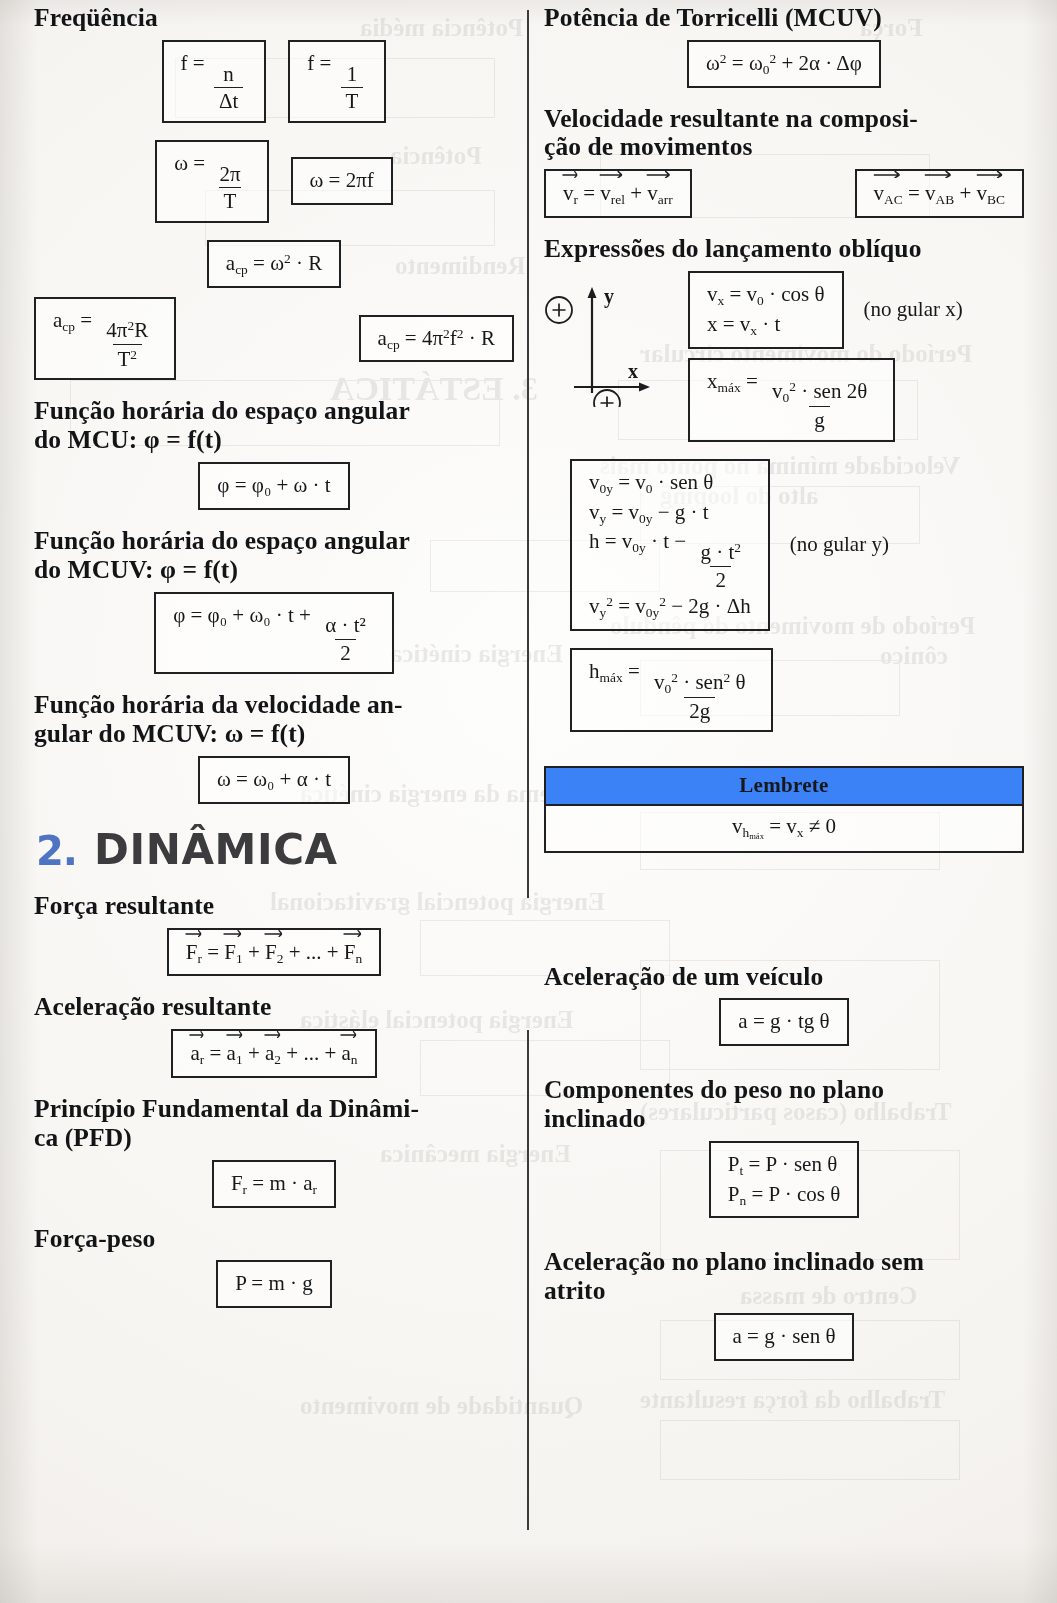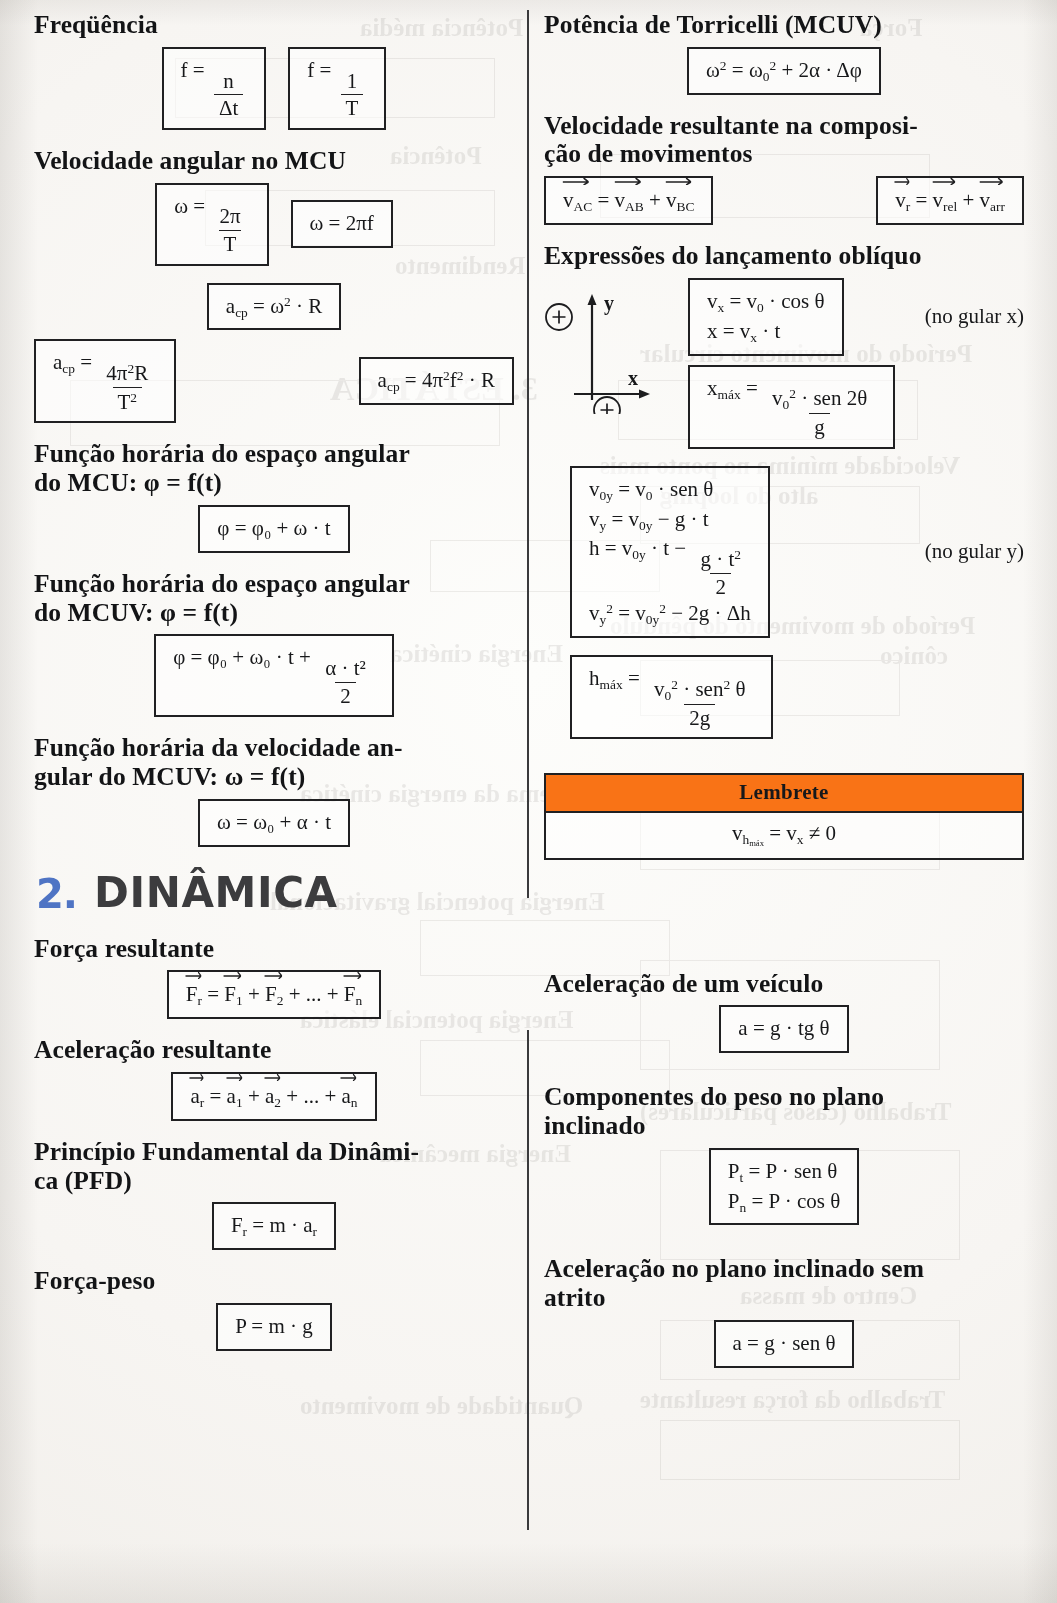--- a/index.html
+++ b/index.html
@@ -42,21 +42,21 @@
     white-space:nowrap;
     font-family:"Liberation Serif", serif;
   }
   #bleed .bbox {
     position:absolute;
     border:1.4px solid #4a423a;
   }
 
   
   #sheet { position:absolute; inset:0; }
-  .col { position:absolute; top:11px; }
+  .col { position:absolute; top:4px; }
   #col-left  { left:34px;  width:480px; }
   #col-right { left:544px; width:480px; }
 
   #divider {
     position:absolute; left:527px; top:10px;
     width:2px; height:888px;
     background:#3a3a3c;
   }
   #divider2 {
     position:absolute; left:527px; top:1030px;
@@ -105,21 +105,21 @@
     border:2.1px solid #202022;
     background:rgba(255,255,255,.55);
     padding:7px 17px;
     font-size:21px;
     line-height:1.42;
     vertical-align:middle;
   }
   .frow { display:flex; align-items:center; }
   .frow.c  { justify-content:center; }
   .frow.sb { justify-content:space-between; }
-  .frow.st { justify-content:space-between;padding-left:26px; }
+  .frow.st { justify-content:flex-start;padding-left:26px; }
   .frow.gap { gap:22px; }
 
   .note { font-size:21px; margin-left:20px; white-space:nowrap; }
   sub   { font-size:.64em; vertical-align:-.28em; }
   sup   { font-size:.64em; vertical-align:.52em; }
   .frac {
     display:inline-flex; flex-direction:column;
     align-items:center; vertical-align:-0.52em;
     margin:0 4px;
   }
@@ -132,21 +132,21 @@
     height:9px;
   }
   .vec > .arw svg { display:block; width:100%; height:9px; }
 
   
   .lembrete {
     border:2.1px solid #202022;
     margin-top:4px;
   }
   .lembrete .lh {
-    background:#f97316;
+    background:#3b82f6;
     border-bottom:2.1px solid #202022;
     text-align:center;
     font-size:21px;
     font-weight:700;
     padding:5px 0 6px 0;
     letter-spacing:.3px;
   }
   .lembrete .lb {
     text-align:center;
     font-size:21px;
@@ -223,21 +223,20 @@
         <span>f&nbsp;=</span>
         <span class="frac">
           <span class="num">1</span>
           <span class="den">T</span>
         </span>
       </div>
     </div>
 
     <div class="sp"></div>
 
-    <h2 class="hd">Velocidade angular no MCU</h2>
     <div class="frow c gap">
       <div class="fbox">
         <span>ω&nbsp;=</span>
         <span class="frac">
           <span class="num">2π</span>
           <span class="den">T</span>
         </span>
       </div>
       <div class="fbox">ω = 2πf</div>
     </div>
@@ -397,52 +396,52 @@
     <h2 class="hd just">
       <span>Velocidade resultante na composi-</span><br>
       <span>ção de movimentos</span>
     </h2>
     <div class="frow sb">
       <div class="fbox">
         <span class="vec"><span class="arw">
               <svg viewBox="0 0 40 9" preserveAspectRatio="none">
                 <path d="M1 6 L32 6 M32 6 L26 2 M32 6 L26 9" stroke="#202022" stroke-width="1.6" fill="none"></path>
               </svg>
+            </span>v<sub>r</sub></span>
+        =
+        <span class="vec"><span class="arw">
+              <svg viewBox="0 0 40 9" preserveAspectRatio="none">
+                <path d="M1 6 L32 6 M32 6 L26 2 M32 6 L26 9" stroke="#202022" stroke-width="1.6" fill="none"></path>
+              </svg>
+            </span>v<sub>rel</sub></span>
+        +
+        <span class="vec"><span class="arw">
+              <svg viewBox="0 0 40 9" preserveAspectRatio="none">
+                <path d="M1 6 L32 6 M32 6 L26 2 M32 6 L26 9" stroke="#202022" stroke-width="1.6" fill="none"></path>
+              </svg>
+            </span>v<sub>arr</sub></span>
+      </div>
+      <div class="fbox">
+        <span class="vec"><span class="arw">
+              <svg viewBox="0 0 40 9" preserveAspectRatio="none">
+                <path d="M1 6 L32 6 M32 6 L26 2 M32 6 L26 9" stroke="#202022" stroke-width="1.6" fill="none"></path>
+              </svg>
             </span>v<sub>AC</sub></span>
         =
         <span class="vec"><span class="arw">
               <svg viewBox="0 0 40 9" preserveAspectRatio="none">
                 <path d="M1 6 L32 6 M32 6 L26 2 M32 6 L26 9" stroke="#202022" stroke-width="1.6" fill="none"></path>
               </svg>
             </span>v<sub>AB</sub></span>
         +
         <span class="vec"><span class="arw">
               <svg viewBox="0 0 40 9" preserveAspectRatio="none">
                 <path d="M1 6 L32 6 M32 6 L26 2 M32 6 L26 9" stroke="#202022" stroke-width="1.6" fill="none"></path>
               </svg>
             </span>v<sub>BC</sub></span>
-      </div>
-      <div class="fbox">
-        <span class="vec"><span class="arw">
-              <svg viewBox="0 0 40 9" preserveAspectRatio="none">
-                <path d="M1 6 L32 6 M32 6 L26 2 M32 6 L26 9" stroke="#202022" stroke-width="1.6" fill="none"></path>
-              </svg>
-            </span>v<sub>r</sub></span>
-        =
-        <span class="vec"><span class="arw">
-              <svg viewBox="0 0 40 9" preserveAspectRatio="none">
-                <path d="M1 6 L32 6 M32 6 L26 2 M32 6 L26 9" stroke="#202022" stroke-width="1.6" fill="none"></path>
-              </svg>
-            </span>v<sub>rel</sub></span>
-        +
-        <span class="vec"><span class="arw">
-              <svg viewBox="0 0 40 9" preserveAspectRatio="none">
-                <path d="M1 6 L32 6 M32 6 L26 2 M32 6 L26 9" stroke="#202022" stroke-width="1.6" fill="none"></path>
-              </svg>
-            </span>v<sub>arr</sub></span>
       </div>
     </div>
 
     <div class="sp"></div>
 
     <h2 class="hd">Expressões do lançamento oblíquo</h2>
 
     <div class="axesrow">
       <div class="axes">
         <svg width="118" height="130" viewBox="0 0 118 130">

